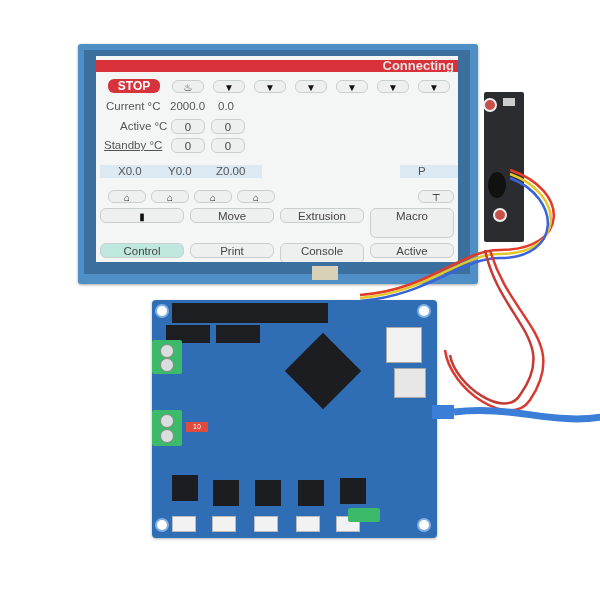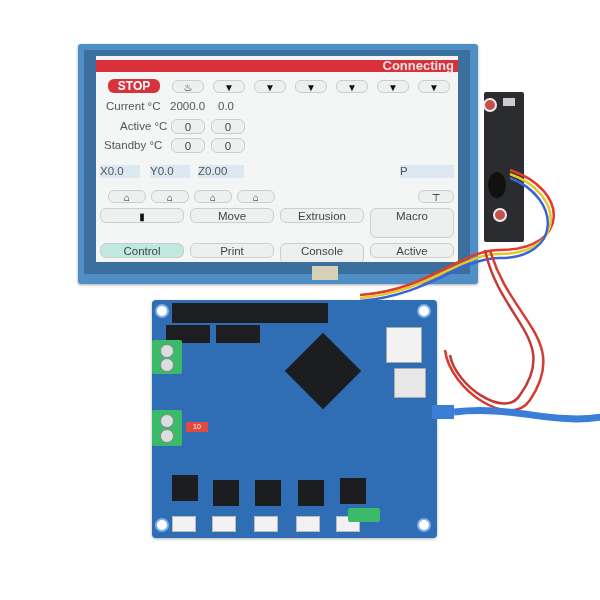--- a/index.html
+++ b/index.html
@@ -8,21 +8,21 @@
   
   #lcd-pcb{left:78px;top:44px;width:400px;height:240px;background:#4f8fc6;border-radius:3px;box-shadow:0 1px 3px rgba(0,0,0,.35);}
   #lcd-frame{left:84px;top:50px;width:386px;height:224px;background:#3a6f9e;}
   #lcd-screen{left:96px;top:56px;width:362px;height:206px;background:#f4f6f5;overflow:hidden;}
   #status-bar{left:0;top:4px;width:362px;height:12px;background:#d9313a;}
   #status-text{right:4px;top:-2px;color:#e5e5e5;font-weight:bold;font-size:13px;}
   .btn{position:absolute;background:#eef0f0;border:1px solid #c9cecf;border-radius:6px;box-sizing:border-box;font-size:11.5px;color:#444;text-align:center;line-height:15px;}
   .btn.small{height:13px;line-height:12px;}
   #stop-btn{left:12px;top:23px;width:52px;height:14px;background:#d7333c;border:none;color:#fff;font-weight:bold;font-size:12px;line-height:14px;}
   .lbl{position:absolute;font-size:11.5px;color:#555;}
-  .field{position:absolute;background:#dce9f3;font-size:11.5px;color:#555;padding-left:0;height:13px;line-height:13px;}
+  .field{position:absolute;background:#dce9f3;font-size:11.5px;color:#555;padding-left:18px;height:13px;line-height:13px;}
   .btn.active{background:#bfe8df;}
   .icon{display:inline-block;font-size:10px;color:#111;}
   
   #side-board{left:484px;top:92px;width:40px;height:150px;background:#2a2c30;border-radius:2px;}
   #usb-mini{left:503px;top:98px;width:12px;height:8px;background:#ccc;}
   .redbtn{position:absolute;width:10px;height:10px;border-radius:50%;background:#c6514a;border:2px solid #eee;}
   #board{left:152px;top:300px;width:285px;height:238px;background:#2f6db4;border-radius:4px;box-shadow:0 1px 3px rgba(0,0,0,.3);}
   .hdr{position:absolute;background:#1d1e21;}
   .term{position:absolute;background:#3bbb6a;border-radius:2px;}
   .screw{position:absolute;width:12px;height:12px;border-radius:50%;background:#dbdede;border:1px solid #888;}
@@ -52,21 +52,21 @@
   <div class="btn small" style="left:322px;top:24px;width:32px;"><span class="icon">▼</span></div>
 
   <span class="lbl" style="left:10px;top:44px;">Current °C</span>
   <span class="lbl" style="left:74px;top:44px;">2000.0</span>
   <span class="lbl" style="left:122px;top:44px;">0.0</span>
 
   <span class="lbl" style="left:24px;top:64px;">Active °C</span>
   <div class="btn" style="left:75px;top:63px;width:34px;height:15px;">0</div>
   <div class="btn" style="left:115px;top:63px;width:34px;height:15px;">0</div>
 
-  <span class="lbl" style="left:8px;top:83px;">Standby °C</span>
+  <span class="lbl" style="left:8px;top:83px;text-decoration:underline;">Standby °C</span>
   <div class="btn" style="left:75px;top:82px;width:34px;height:15px;">0</div>
   <div class="btn" style="left:115px;top:82px;width:34px;height:15px;">0</div>
 
   <span class="field" style="left:4px;top:109px;width:40px;">X0.0</span>
   <span class="field" style="left:54px;top:109px;width:40px;">Y0.0</span>
   <span class="field" style="left:102px;top:109px;width:46px;">Z0.00</span>
   <span class="field" style="left:304px;top:109px;width:54px;background:#dce9f3;">P</span>
 
   <div class="btn small" style="left:12px;top:134px;width:38px;"><span class="icon">⌂</span></div>
   <div class="btn small" style="left:55px;top:134px;width:38px;"><span class="icon">⌂</span></div>

